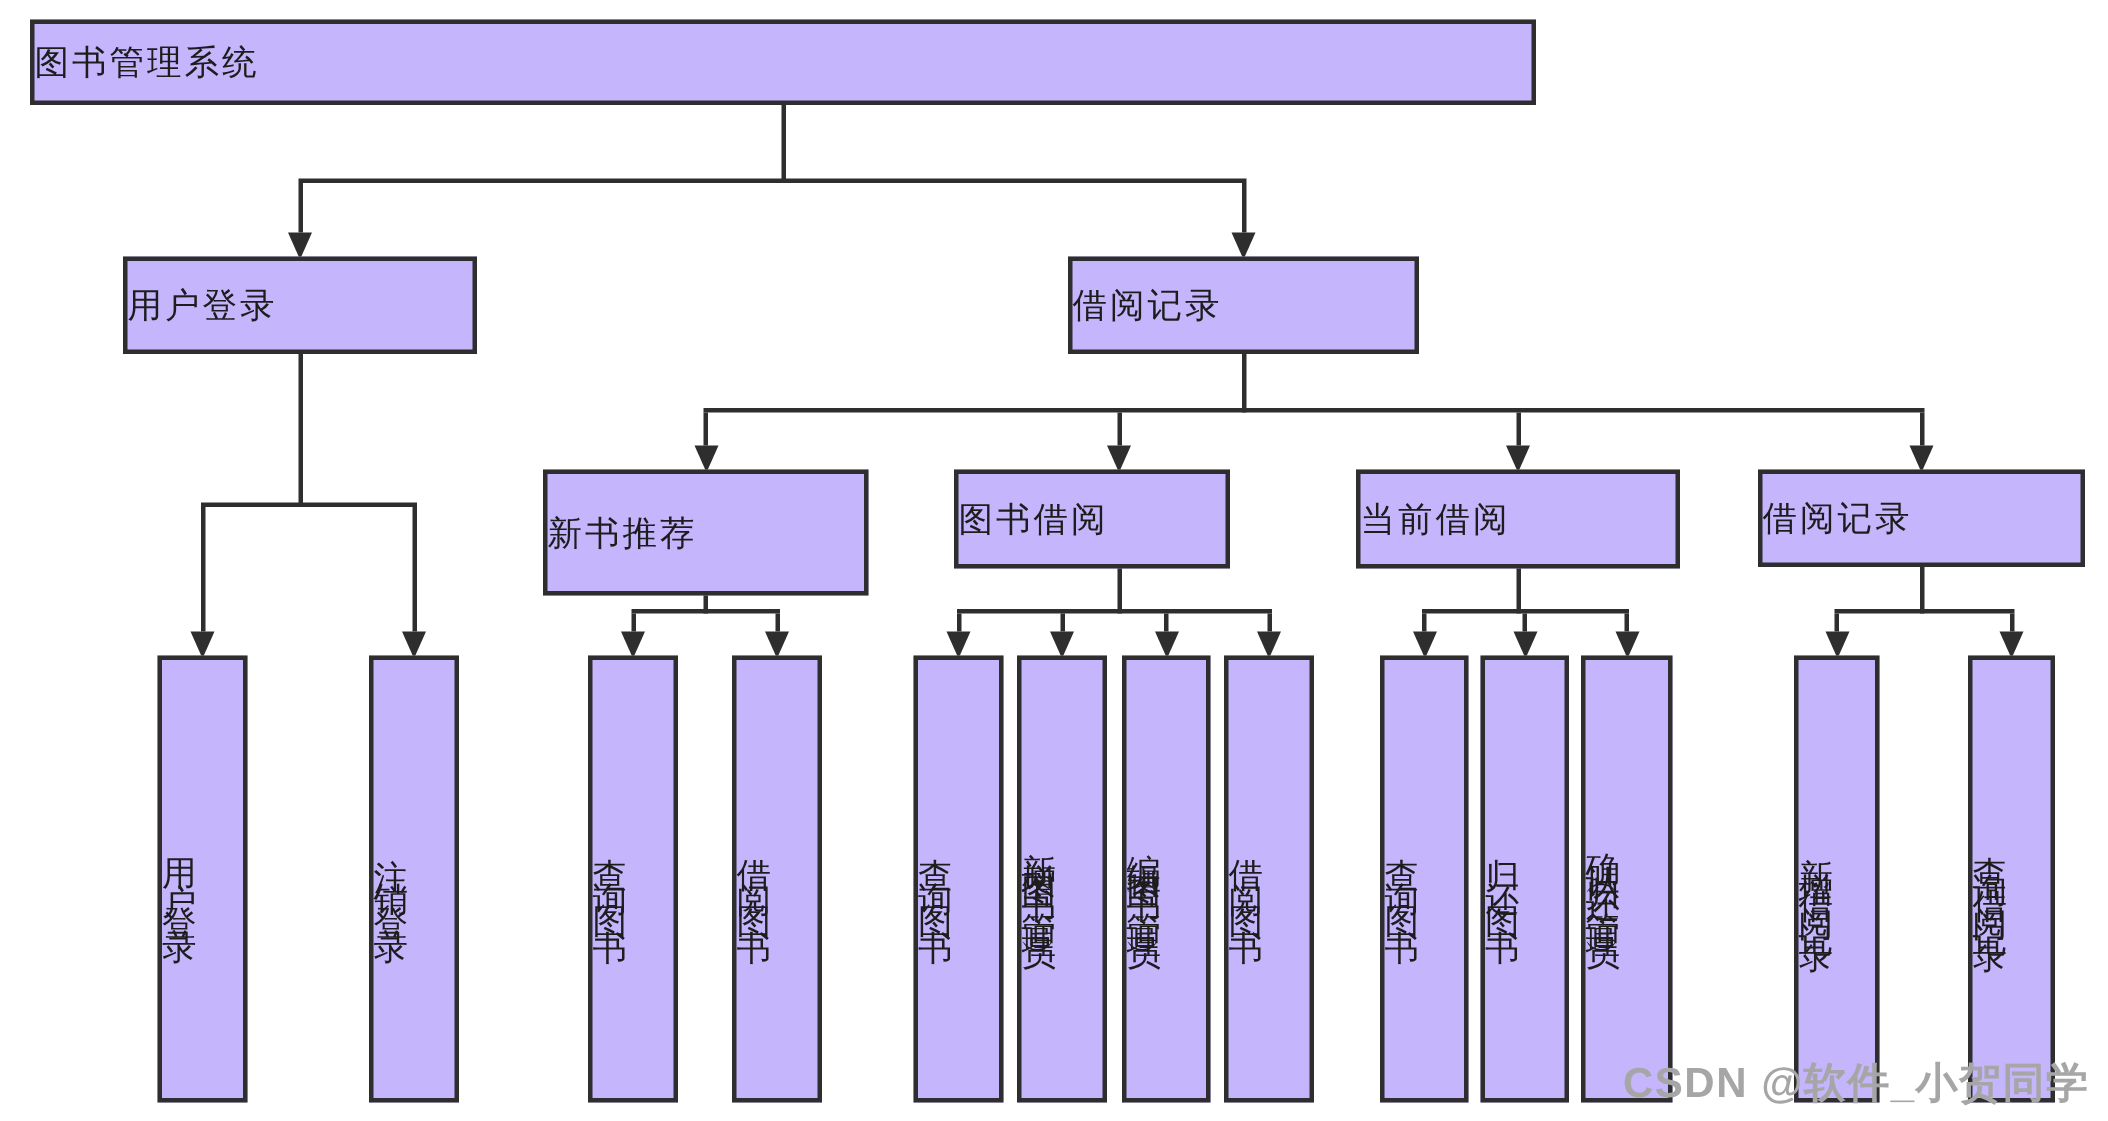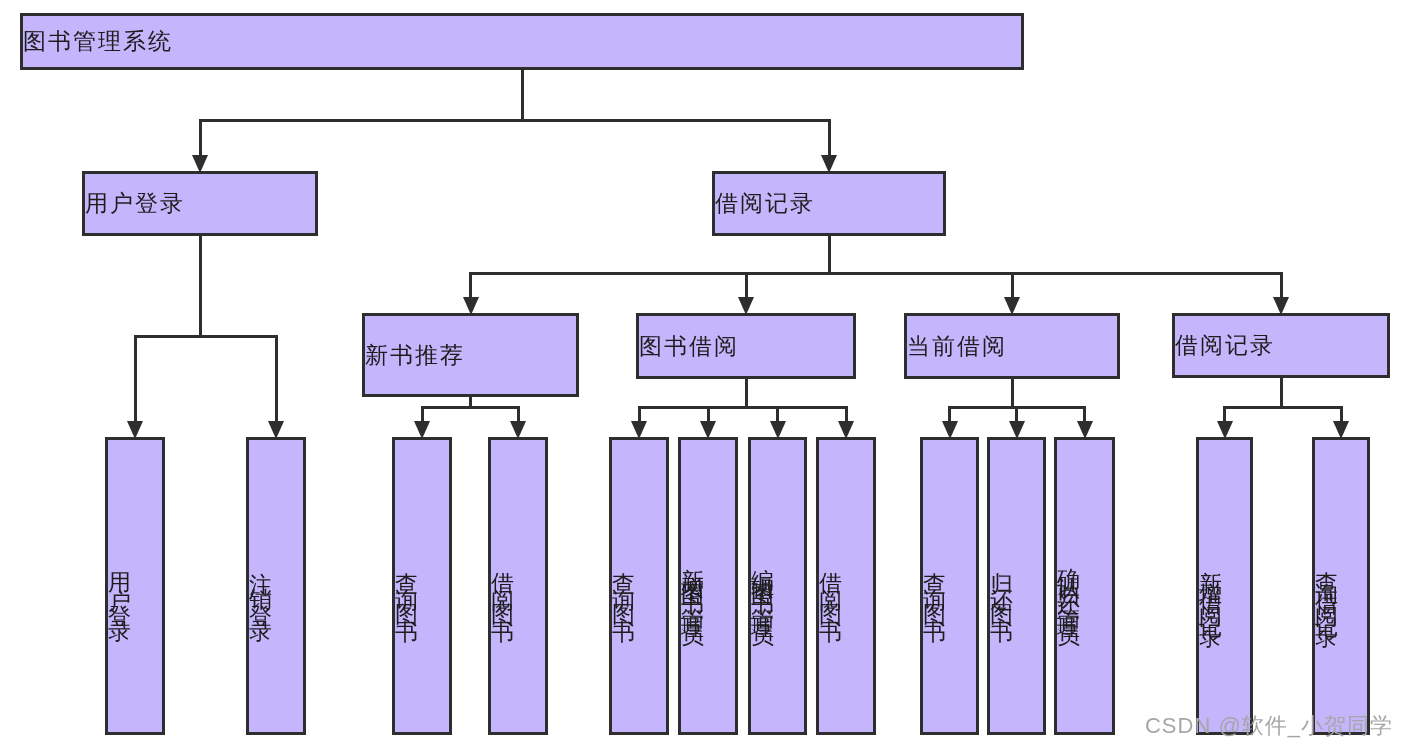--- a/index.html
+++ b/index.html
@@ -44,25 +44,26 @@
     width:0;height:0;
     border-left:8px solid transparent;
     border-right:8px solid transparent;
     border-top:18px solid #2e2e2e;
     z-index:1;
   }
   .watermark{
     position:absolute;
     right:12px;
     bottom:6px;
-    font-size:22px;
+    font-size:28px;
     letter-spacing:1px;
     color:#a6a6a6;
     z-index:5;
     white-space:nowrap;
+    font-weight:bold;
   }
 </style>
 </head>
 <body>
 
 <div id="canvas">
   <div class="watermark">CSDN @软件_小贺同学</div>
 <div class="cline" style="left: 520.5px; top: 69px; width: 3px; height: 53px;"></div>
     <div class="cline" style="left: 198.5px; top: 119px; width: 632px; height: 3px;"></div>
     <div class="cline" style="left: 198.5px; top: 122px; width: 3px; height: 33px;"></div>
@@ -120,21 +121,21 @@
     </div>
     <div class="node h" style="left: 82px; top: 171px; width: 236px; height: 65px;">
       <span class="lbl">用户登录</span>
     </div>
     <div class="node h" style="left: 712px; top: 171px; width: 234px; height: 65px;">
       <span class="lbl">借阅记录</span>
     </div>
     <div class="node h" style="left: 362px; top: 313px; width: 217px; height: 84px;">
       <span class="lbl">新书推荐</span>
     </div>
-    <div class="node h" style="left: 636px; top: 313px; width: 220px; height: 66px;">
+    <div class="node h" style="left: 636px; top: 313px; width: 184px; height: 66px;">
       <span class="lbl">图书借阅</span>
     </div>
     <div class="node h" style="left: 1172px; top: 313px; width: 218px; height: 65px;">
       <span class="lbl">借阅记录</span>
     </div>
     <div class="node h" style="left: 904px; top: 313px; width: 216px; height: 66px;">
       <span class="lbl">当前借阅</span>
     </div>
     <div class="node v" style="left: 105px; top: 437px; width: 60px; height: 298px;">
       <span class="lbl" style="letter-spacing: 16px;">用户登录</span>

